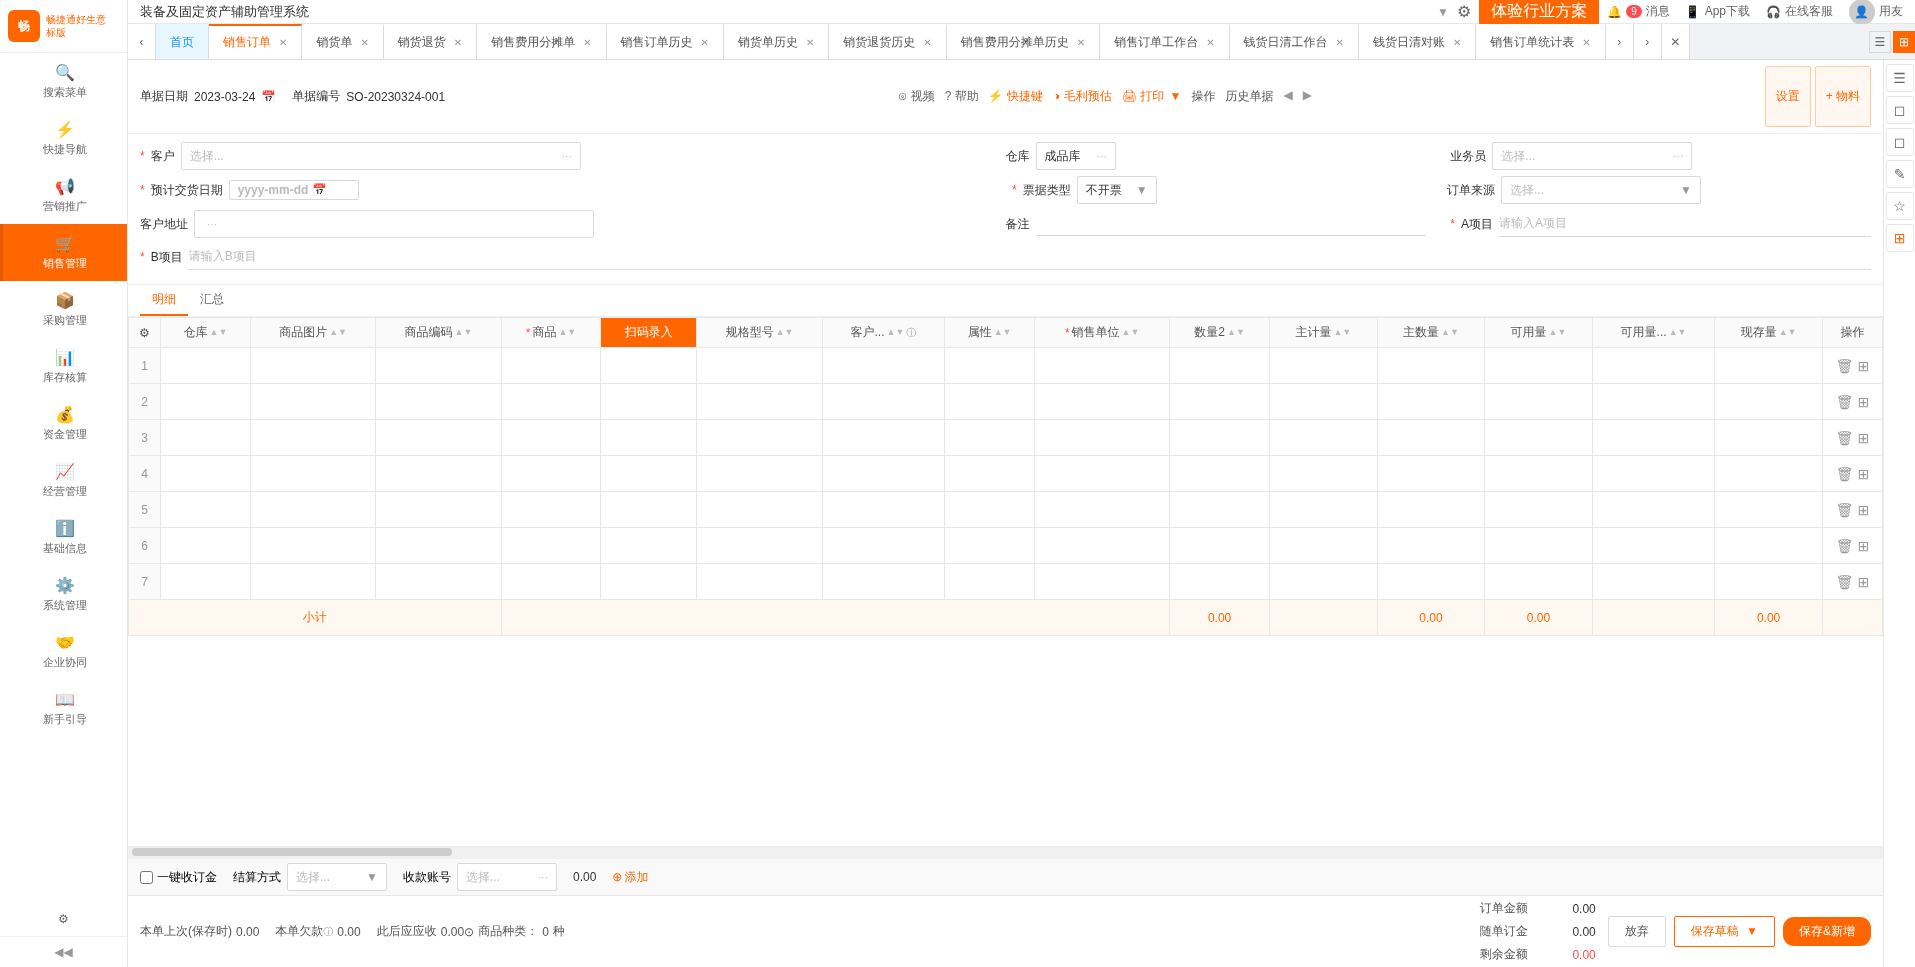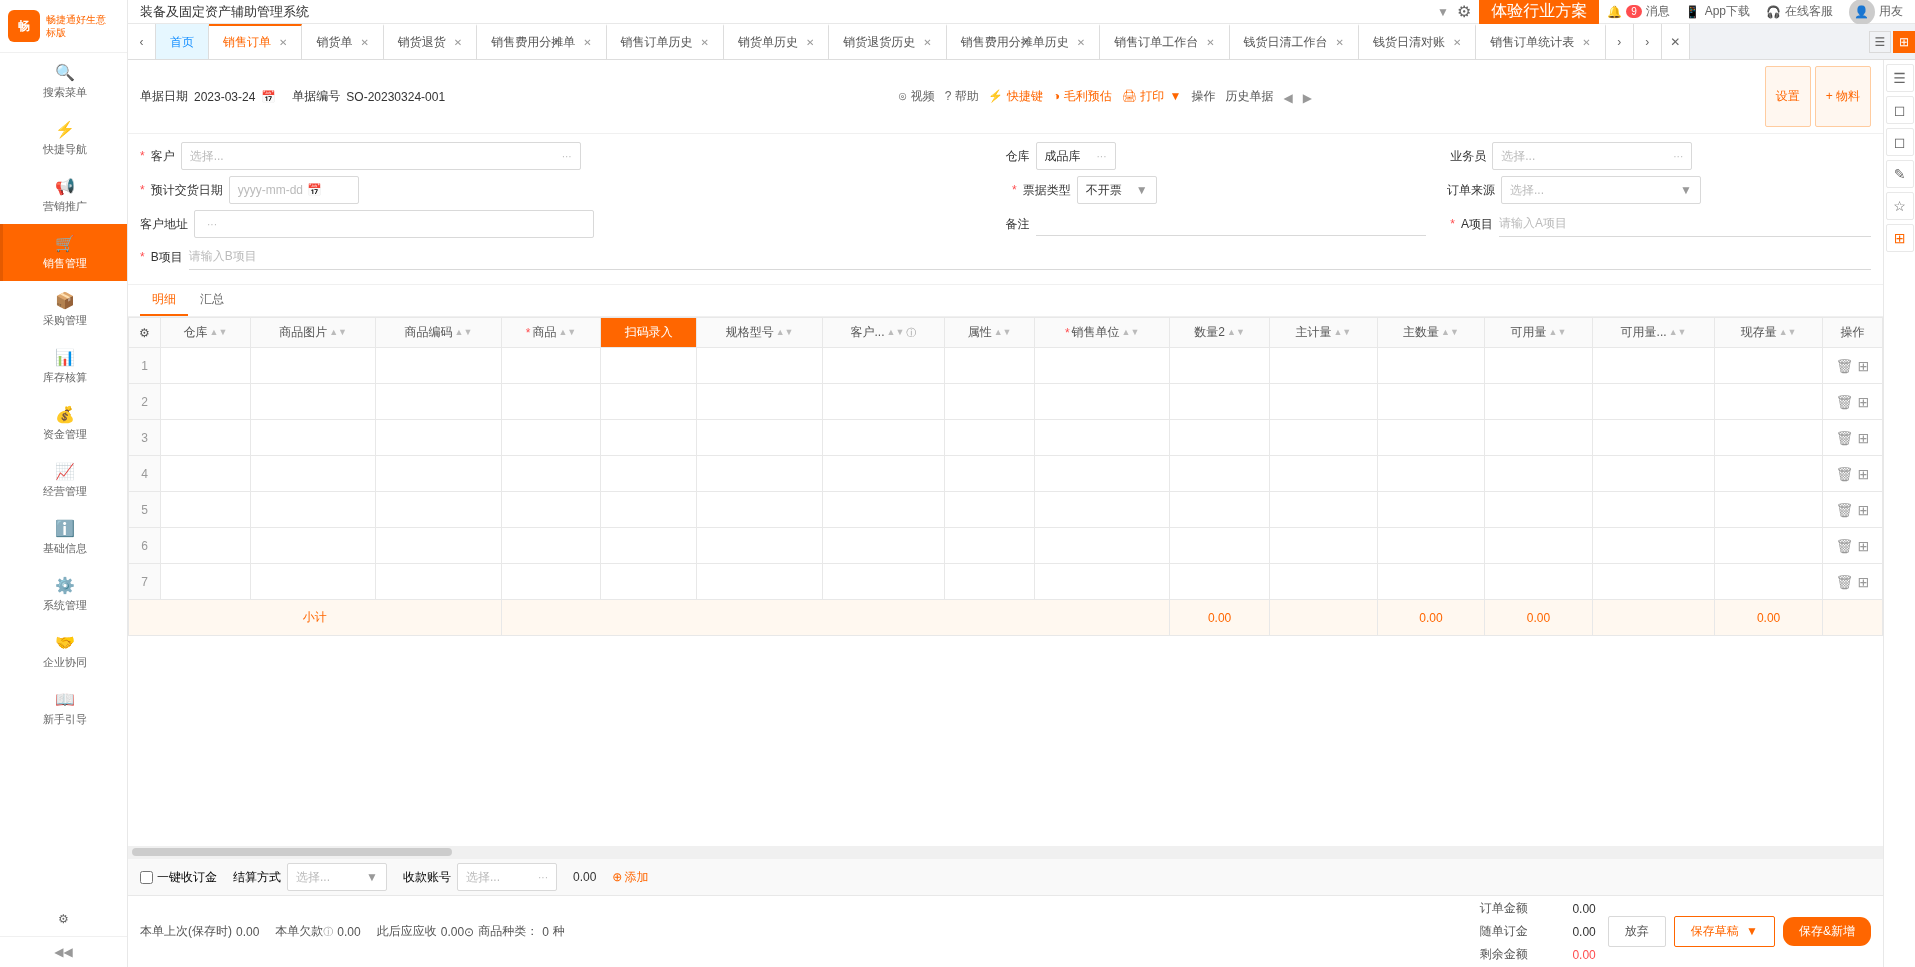--- a/index.html
+++ b/index.html
@@ -41,37 +41,37 @@
     .tab-nav-btn { width: 28px; height: 36px; display: flex; align-items: center; justify-content: center; cursor: pointer; color: #666; background: #fff; border-right: 1px solid #ddd; flex-shrink: 0; }
 
     
     .content { flex: 1; background: #fff; display: flex; flex-direction: column; overflow: hidden; }
 
     
     .form-toolbar { padding: 6px 12px; display: flex; align-items: center; gap: 16px; border-bottom: 1px solid #f0f0f0; background: #fff; }
     .form-field { display: flex; align-items: center; gap: 6px; }
     .form-label { color: #333; white-space: nowrap; }
     .form-value { color: #333; }
-    .toolbar-actions { margin-left: auto; display: flex; align-items: flex-end; gap: 10px; color: #555; }
+    .toolbar-actions { margin-left: auto; display: flex; align-items: flex-start; gap: 10px; color: #555; }
     .layout-btn { width: 22px; height: 22px; border: 1px solid #d9d9d9; display: flex; align-items: center; justify-content: center; cursor: pointer; color: #666; }
     .layout-btn.active { background: #ff6600; color: white; border-color: #ff6600; }
 
     
     .right-panel { width: 32px; background: #fff; border-left: 1px solid #e8e8e8; display: flex; flex-direction: column; align-items: center; padding: 4px 0; gap: 4px; flex-shrink: 0; }
     .right-panel-btn { width: 28px; height: 28px; display: flex; align-items: center; justify-content: center; cursor: pointer; color: #666; border: 1px solid #e8e8e8; border-radius: 2px; font-size: 14px; }
 
     
     .form-body { padding: 8px 12px; background: #fff; border-bottom: 1px solid #f0f0f0; }
     .form-row { display: flex; align-items: center; gap: 0; margin-bottom: 6px; }
     .form-col { display: flex; align-items: center; gap: 6px; flex: 1; min-width: 0; }
     .form-input { border: 1px solid #d9d9d9; border-radius: 2px; padding: 4px 8px; color: #999; flex: 1; min-width: 80px; max-width: 200px; font-size: 12px; background: #fff; height: 28px; cursor: pointer; display: flex; align-items: center; justify-content: space-between; }
     .form-input.wide { max-width: 400px; }
     .dots { color: #bbb; font-size: 10px; margin-left: 4px; }
     .form-select { border: 1px solid #d9d9d9; border-radius: 2px; padding: 4px 8px; color: #333; min-width: 80px; font-size: 12px; background: #fff; height: 28px; cursor: pointer; display: flex; align-items: center; justify-content: space-between; }
-    .date-input { border: 1px solid #d9d9d9; border-radius: 2px; padding: 4px 8px; color: #bbb; font-size: 12px; background: #fff; height: 28px; min-width: 130px; display: flex; align-items: center; gap: 4px; }
+    .date-input { border: 1px solid #d9d9d9; border-radius: 2px; padding: 4px 8px; color: #bbb; font-size: 12px; background: #fff; height: 20px; min-width: 130px; display: flex; align-items: center; gap: 4px; font-weight: bold; }
     .form-textarea { border: none; border-bottom: 1px solid #d9d9d9; padding: 4px 0; color: #333; flex: 1; font-size: 12px; min-width: 200px; }
     .form-text-input { border: none; border-bottom: 1px solid #d9d9d9; padding: 4px 0; color: #bbb; flex: 1; font-size: 12px; min-width: 200px; }
 
     
     .detail-tabs { display: flex; align-items: center; gap: 0; padding: 0 12px; border-bottom: 1px solid #f0f0f0; background: #fff; }
     .detail-tab { padding: 6px 12px; cursor: pointer; color: #666; border-bottom: 2px solid transparent; font-size: 12px; }
     .detail-tab.active { color: #ff6600; border-bottom: 2px solid #ff6600; }
 
     
     .table-wrapper { flex: 1; overflow: auto; }

